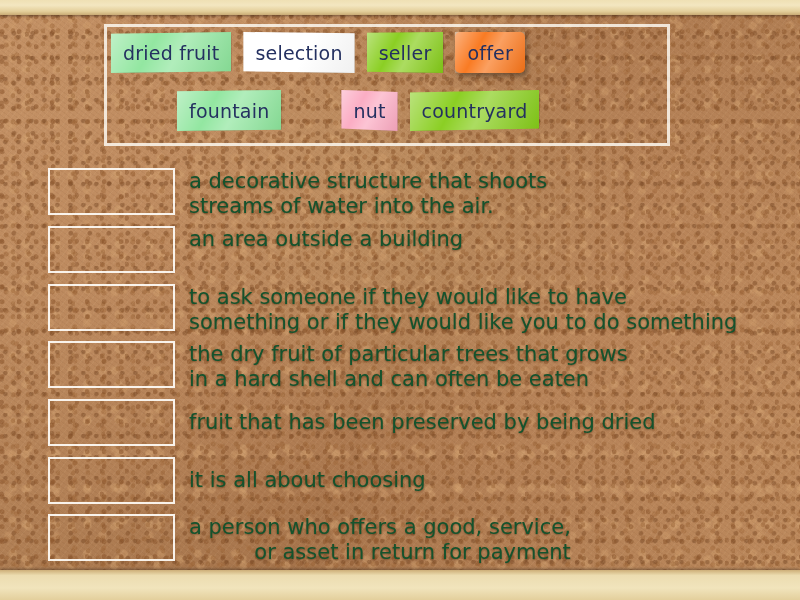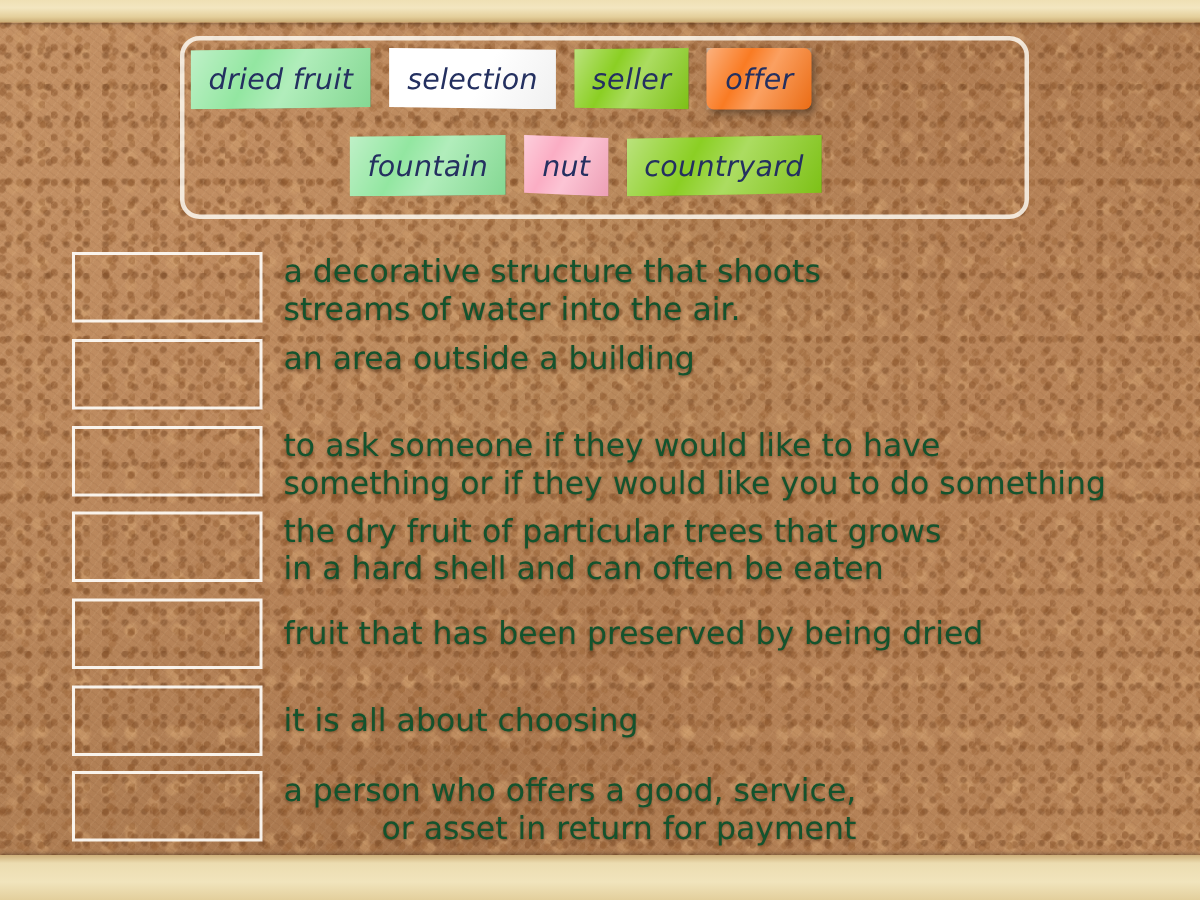--- a/index.html
+++ b/index.html
@@ -52,25 +52,24 @@
   .cork::after{
     content:"";position:absolute;inset:0;
     background-image:
       repeating-linear-gradient(37deg, rgba(90,52,24,.055) 0 1px, transparent 1px 4px),
       repeating-linear-gradient(-52deg, rgba(255,228,190,.05) 0 1px, transparent 1px 5px);
     pointer-events:none;
   }
 
   
   .tray{
-    position:absolute;left:120px;top:24px;width:560px;height:116px;
+    position:absolute;left:104px;top:24px;width:560px;height:116px;
     border:3px solid rgba(255,252,245,.82);
-    border-radius:13px;
+    border-radius:0;
     z-index:3;
-    font-style:italic;
   }
   .tile-row{position:absolute;display:flex;}
   #tile-row-1{left:4px;top:5px;}
   #tile-row-2{left:70px;top:63px;}
 
   .tile{
     position:relative;
     height:41px;
     display:flex;align-items:center;justify-content:center;
     color:#243060;
@@ -92,22 +91,22 @@
   .t-green  {background:#8ce59b;}
   .t-pink   {background:#ffffff;}
   .t-blue   {background:#84cc16;}
   .t-yellow {background:#f97316;border-radius:5px;}
   .t-pink-l {background:#fba8c0;}
 
   
   #tile-dried-fruit{clip-path:polygon(0 4%,100% 0,100% 96%,0 100%);}
   #tile-selection  {clip-path:polygon(0 0,100% 3%,100% 100%,0 96%);}
   #tile-seller     {clip-path:polygon(0 2%,100% 0,100% 100%,0 97%);}
-  #tile-fountain   {clip-path:polygon(0 3%,100% 0,100% 97%,0 100%);margin-left:40px;}
-  #tile-nut        {clip-path:polygon(0 0,100% 5%,100% 100%,0 94%);}
+  #tile-fountain   {clip-path:polygon(0 3%,100% 0,100% 97%,0 100%);}
+  #tile-nut        {clip-path:polygon(0 0,100% 5%,100% 100%,0 94%);margin-left:48px;}
   #tile-countryard {clip-path:polygon(0 6%,100% 0,100% 94%,0 100%);}
 
   
   #rows{position:absolute;left:0;top:0;width:800px;height:600px;z-index:4;}
   .row{
     position:absolute;left:48px;right:8px;
     display:flex;align-items:flex-start;
   }
   .drop-box{
     flex:0 0 auto;

